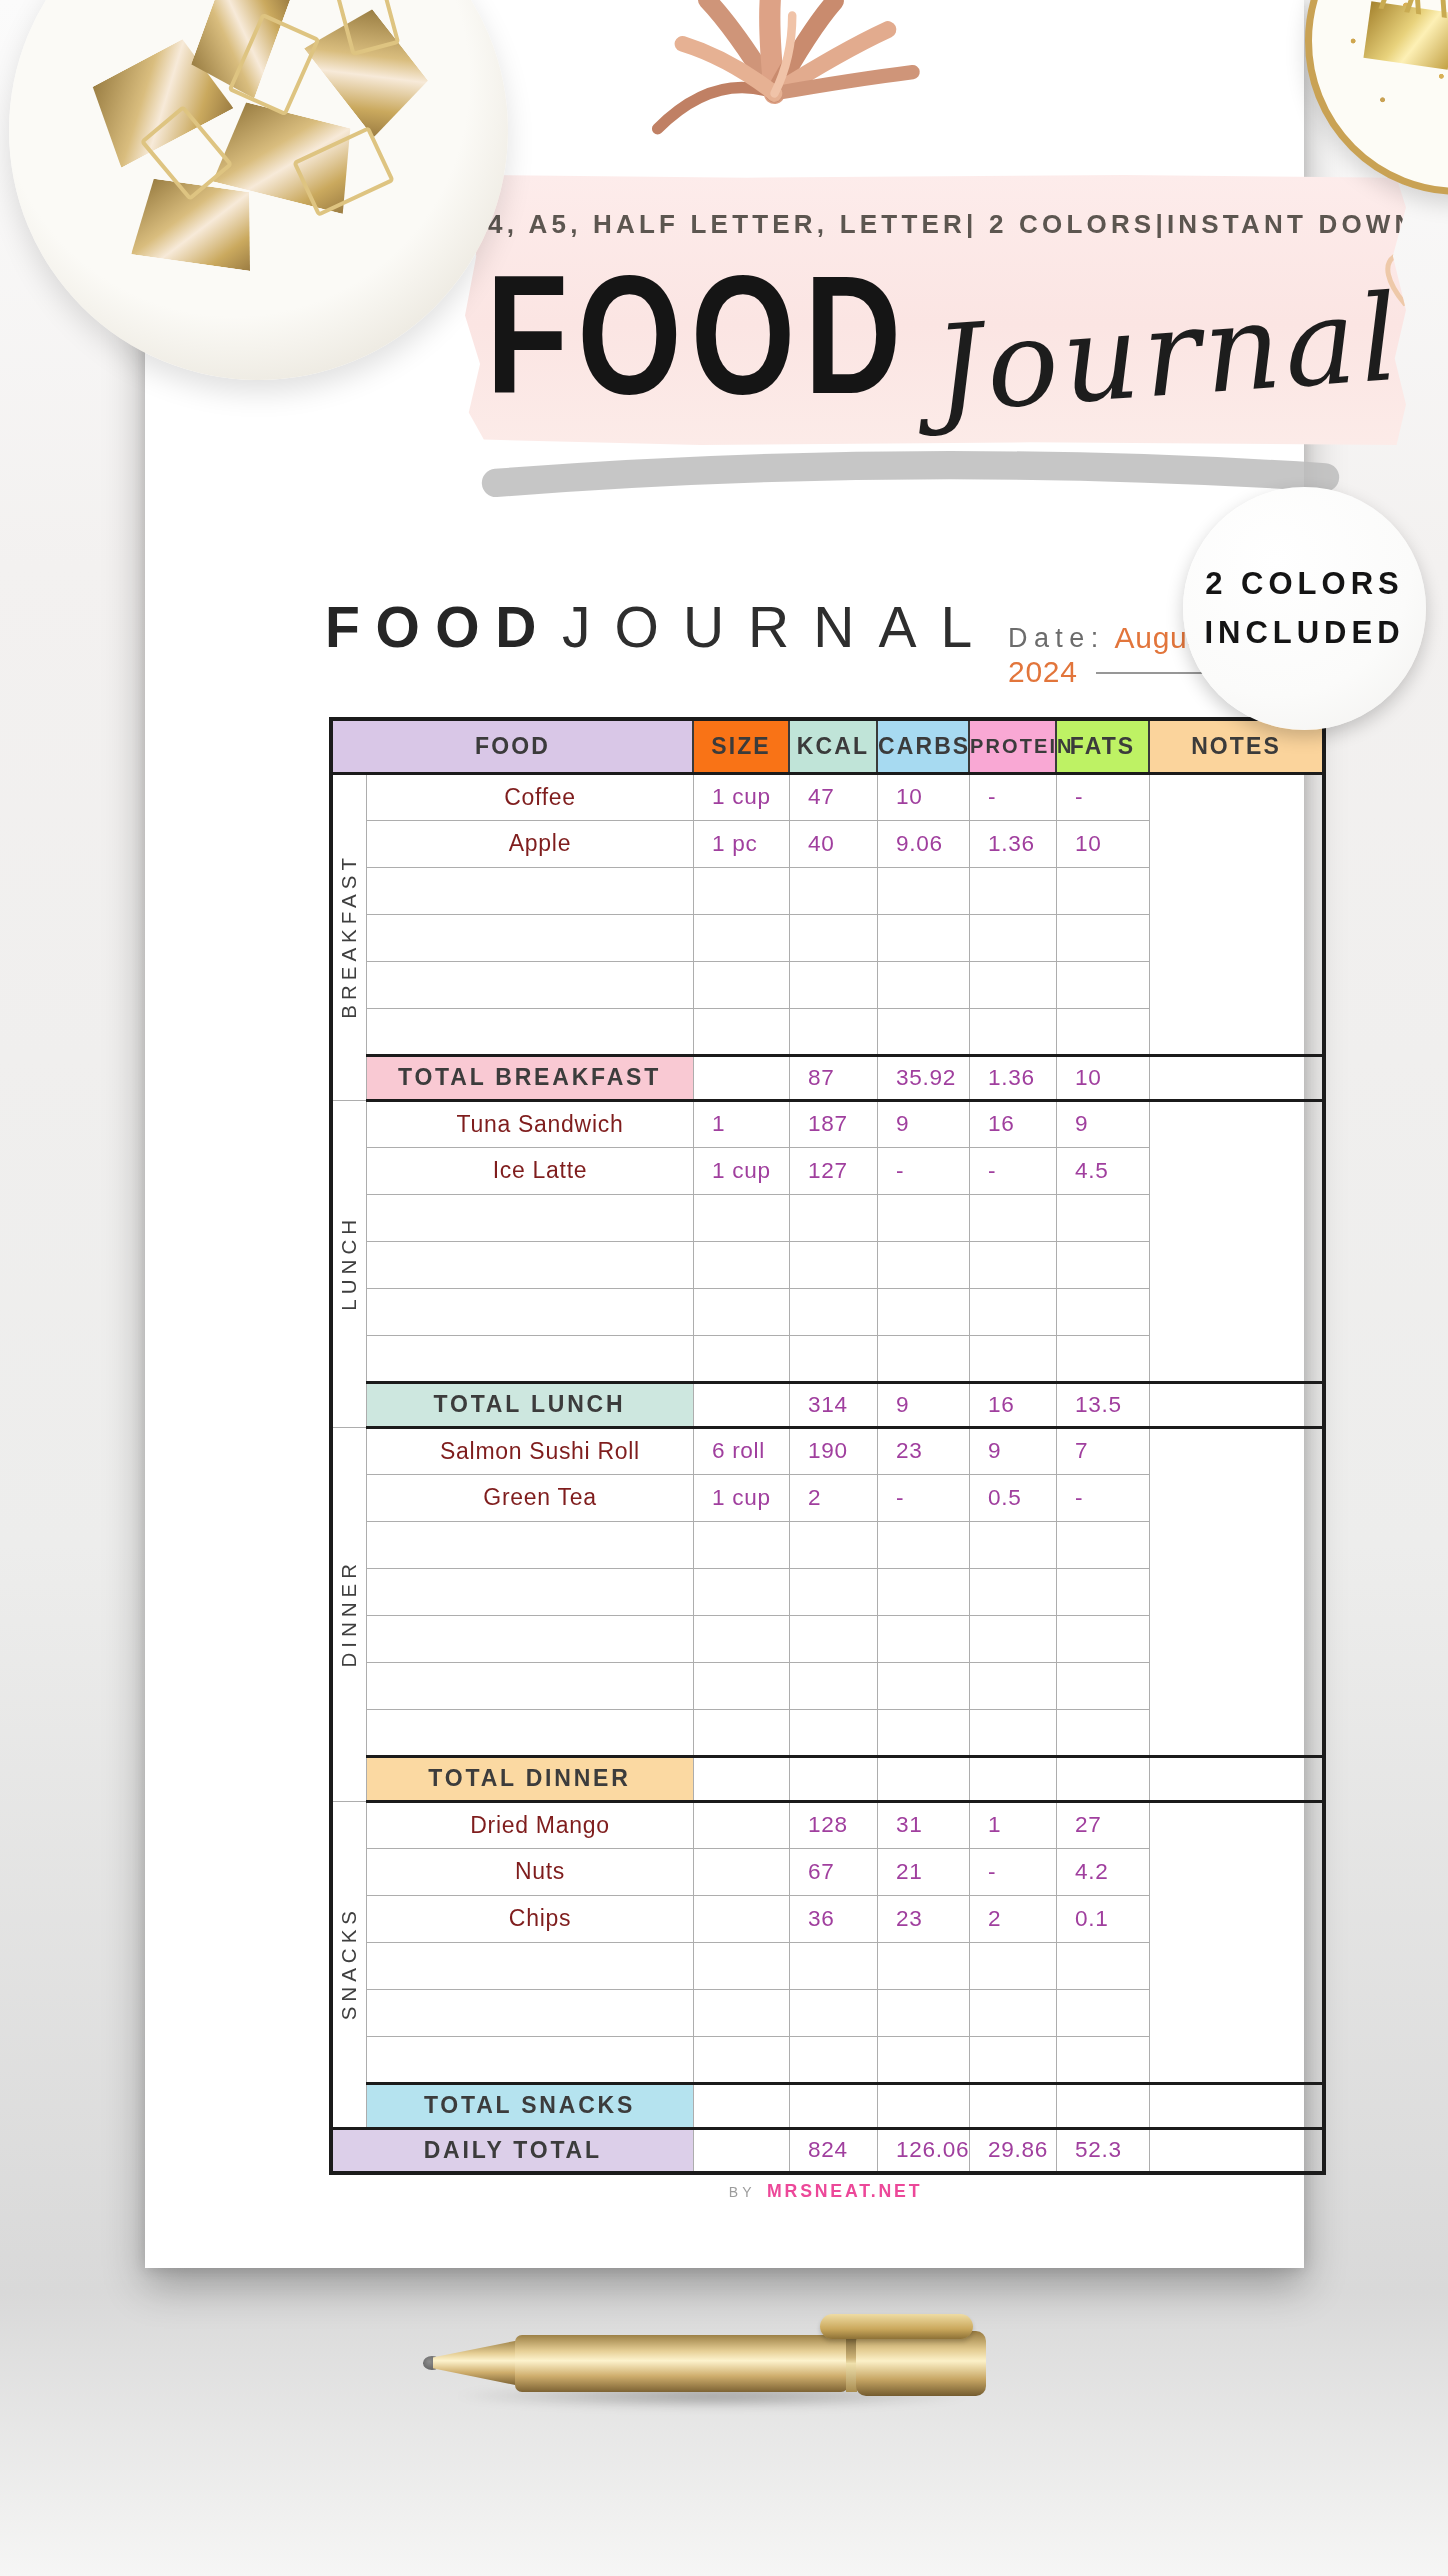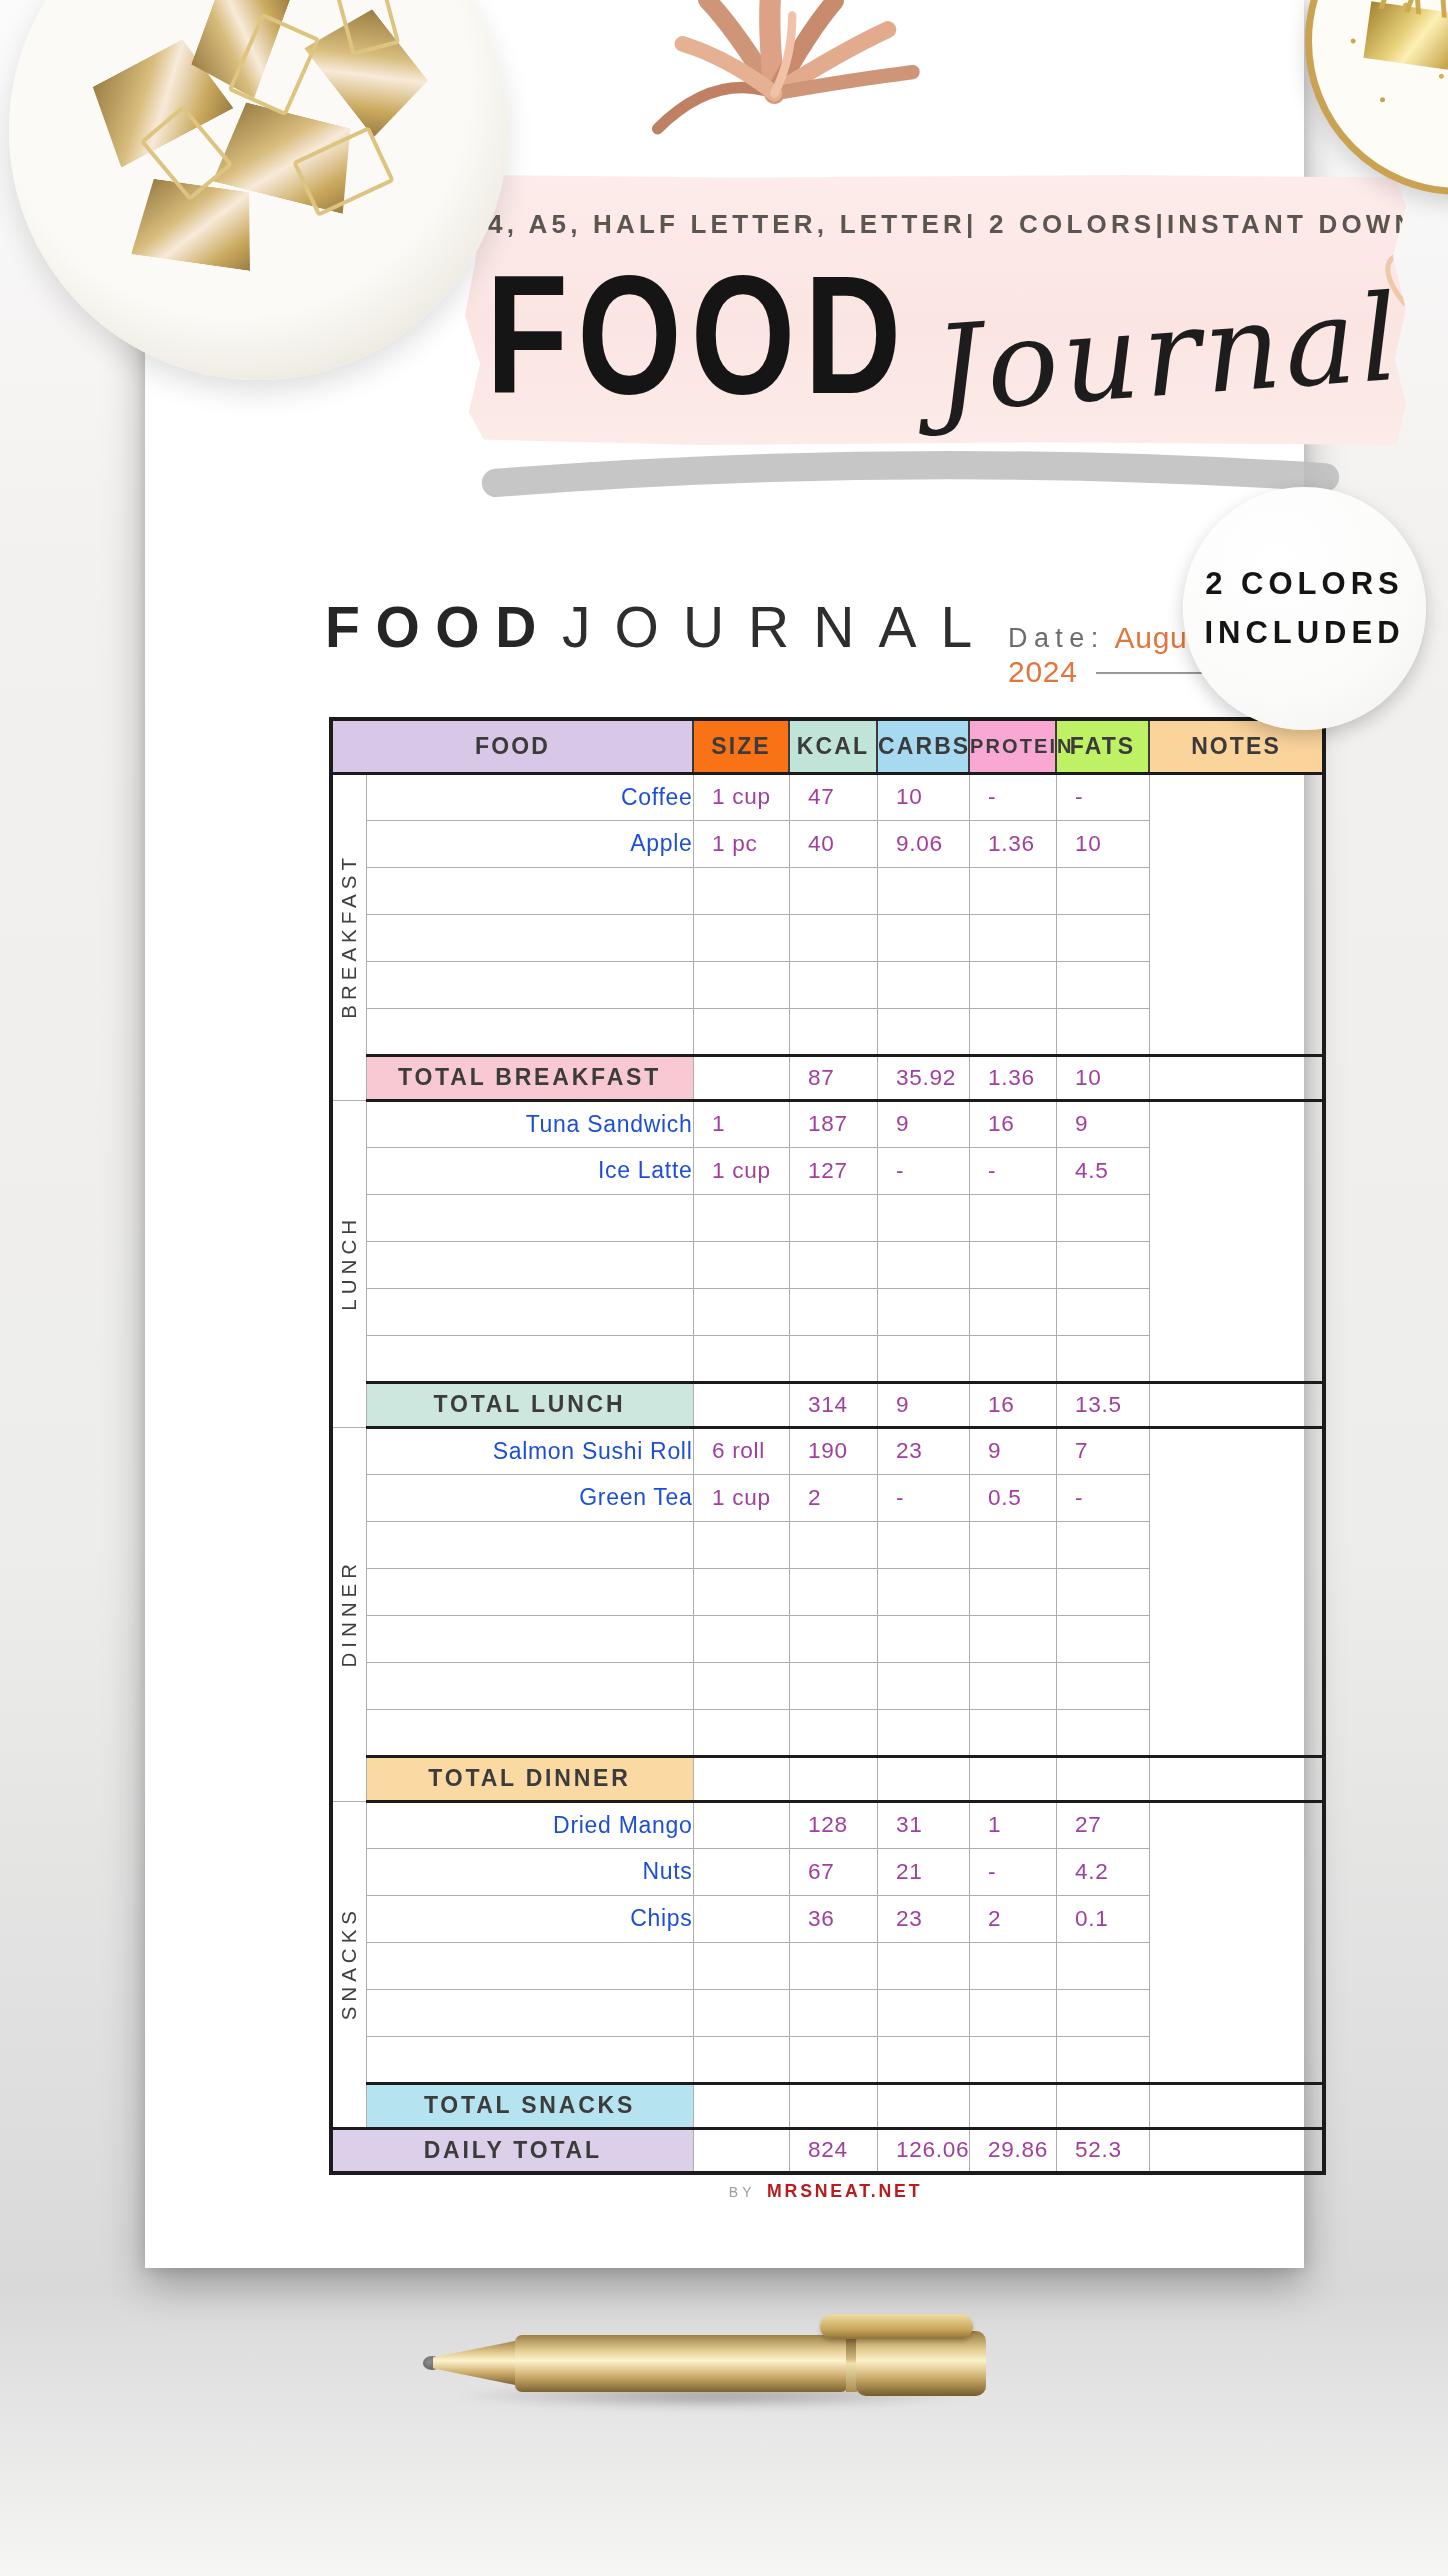--- a/index.html
+++ b/index.html
@@ -49,27 +49,27 @@
   table.fj { position:absolute; left:184px; top:717px; width:993px; border-collapse:collapse;
     table-layout:fixed; border:4.2px solid #1b1b1b; }
   .fj th { height:54px; font-size:23px; font-weight:600; letter-spacing:2.1px; color:#3b3b3b;
     border:2.1px solid #3a3a3a; border-bottom:3.5px solid #1b1b1b; text-align:center; }
   .fj th.h-protein { font-size:20px; }
   .fj td { border:1.4px solid #adadad; height:47px; }
   .fj tr.total-row td { height:45px; border-top:3.5px solid #1b1b1b; border-bottom:3.5px solid #1b1b1b; }
   .meal-label { text-align:center; vertical-align:middle; }
   .vlabel { display:inline-block; writing-mode:vertical-rl; transform:rotate(180deg);
     font-size:20.5px; letter-spacing:5px; color:#3f3f3f; }
-  .food-name { font-size:23px; color:#1d4ed8; letter-spacing:0.7px; padding-left:21px; text-align:right; }
+  .food-name { font-size:23px; color:#7f1d1d; letter-spacing:0.7px; padding-left:21px; text-align:center; }
   .num-val { font-size:22.6px; color:#a03f9e; letter-spacing:0.7px; padding-left:18.4px; text-align:left; }
   .total-label { font-size:23px; font-weight:600; letter-spacing:2.8px; color:#3c3c3c; text-align:center; }
 
   .byline { position:absolute; left:184px; top:2181px; width:993px; text-align:center; }
   .byline .by { font-size:14px; letter-spacing:4.2px; color:#9c9c9c; margin-right:11.3px; }
-  .byline .site { font-size:17.7px; font-weight:700; letter-spacing:2.8px; color:#b91c1c; }
+  .byline .site { font-size:17.7px; font-weight:700; letter-spacing:2.8px; color:#ec4899; }
 
   
   .bowl { position:absolute; left:8.5px; top:-119px; width:499px; height:499px; border-radius:50%;
     background:radial-gradient(circle at 45% 40%,#fbfaf6 58%,#efece4 74%,#e2ded2 88%,#d7d3c6 100%);
     box-shadow:0 12.7px 28px rgba(0,0,0,.12); overflow:hidden; }
   .clip { position:absolute; background:linear-gradient(135deg,#8f7339,#d9bd7e 40%,#f7ead9 55%,#caa95e 80%,#9b7c42);
     clip-path:polygon(10% 0,90% 0,100% 100%,0 100%); }
   .wire { position:absolute; border:4.2px solid #dec481; border-radius:4.2px; background:transparent; }
 
   .leaf-svg { position:absolute; left:608px; top:-12.7px; }

